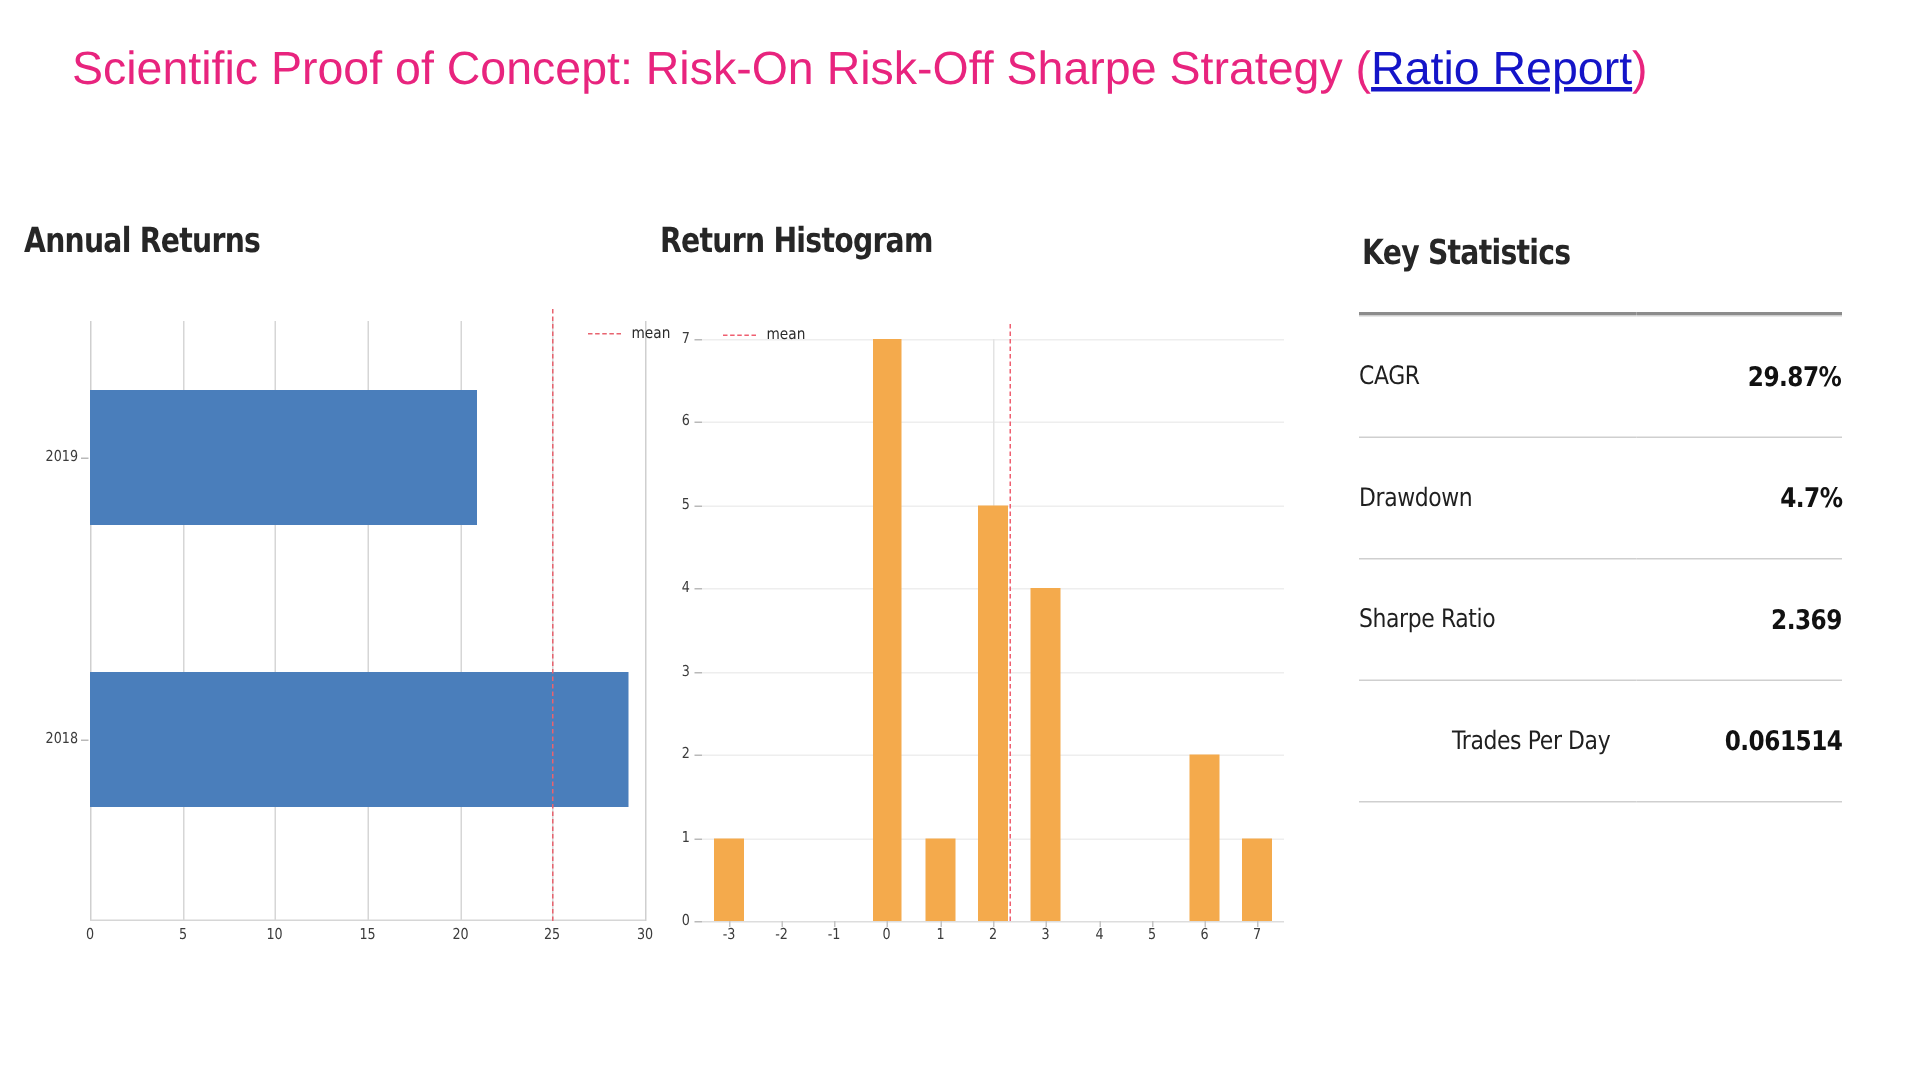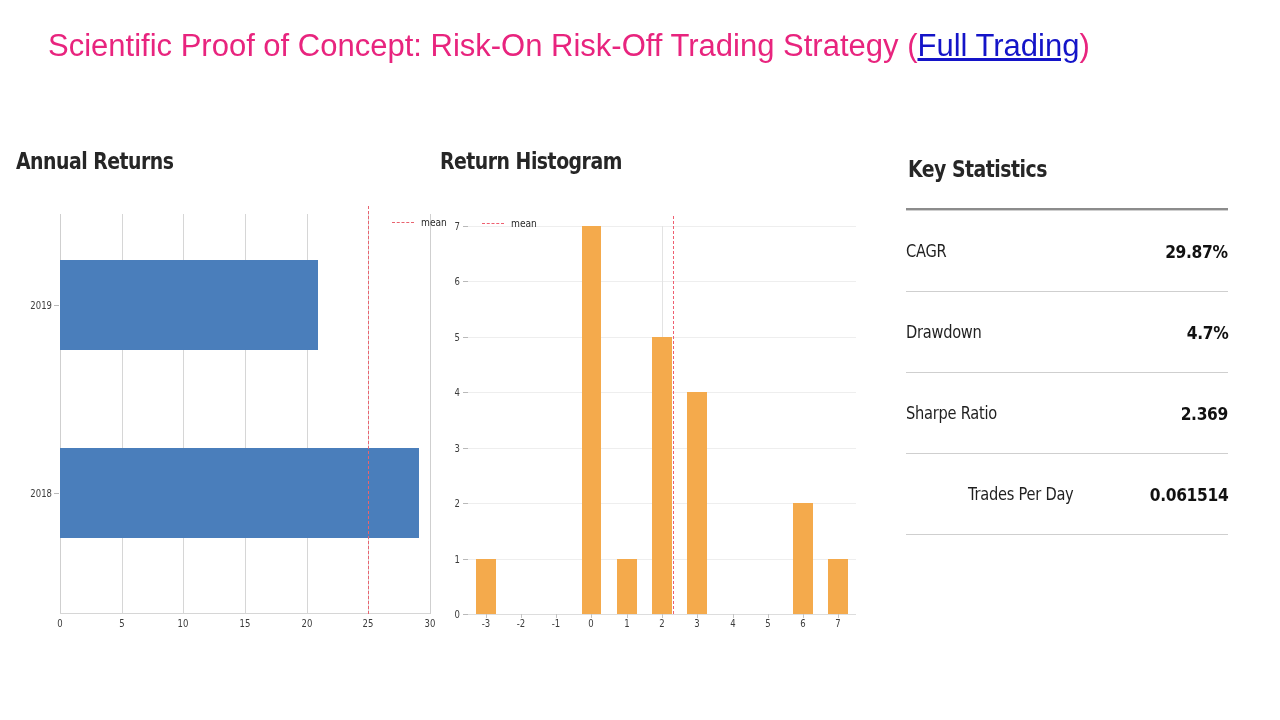--- a/index.html
+++ b/index.html
@@ -212,21 +212,21 @@
     transform-origin: right center;
     display: inline-block;
     white-space: nowrap;
   }
   td.value-cell { text-align: right; padding-right: 4px; }
   td.label-cell { padding-left: 6px; }
 </style>
 </head>
 <body>
 
-<div id="slide-title"><span>Scientific Proof of Concept: Risk-On Risk-Off Trading Strategy </span><span class="paren">(</span><a class="report-link" href="#">Full Trading</a><span class="paren">)</span></div>
+<div id="slide-title"><span>Scientific Proof of Concept: Risk-On Risk-Off Sharpe Strategy </span><span class="paren">(</span><a class="report-link" href="#">Ratio Report</a><span class="paren">)</span></div>
 
 <div class="panel" id="panel-annual-returns">
   <div class="panel-title">Annual Returns</div>
 
   <div id="annual-chart">
     <div class="plot-area" id="annual-plot">
         <div class="vgrid axis-end" style="left: 0px;"></div>
         <div class="xtick-label" style="left: 0px; top: 404px;">0</div>
         <div class="vgrid" style="left: 61.6667px;"></div>
         <div class="xtick-label" style="left: 61.6667px; top: 404px;">5</div>

